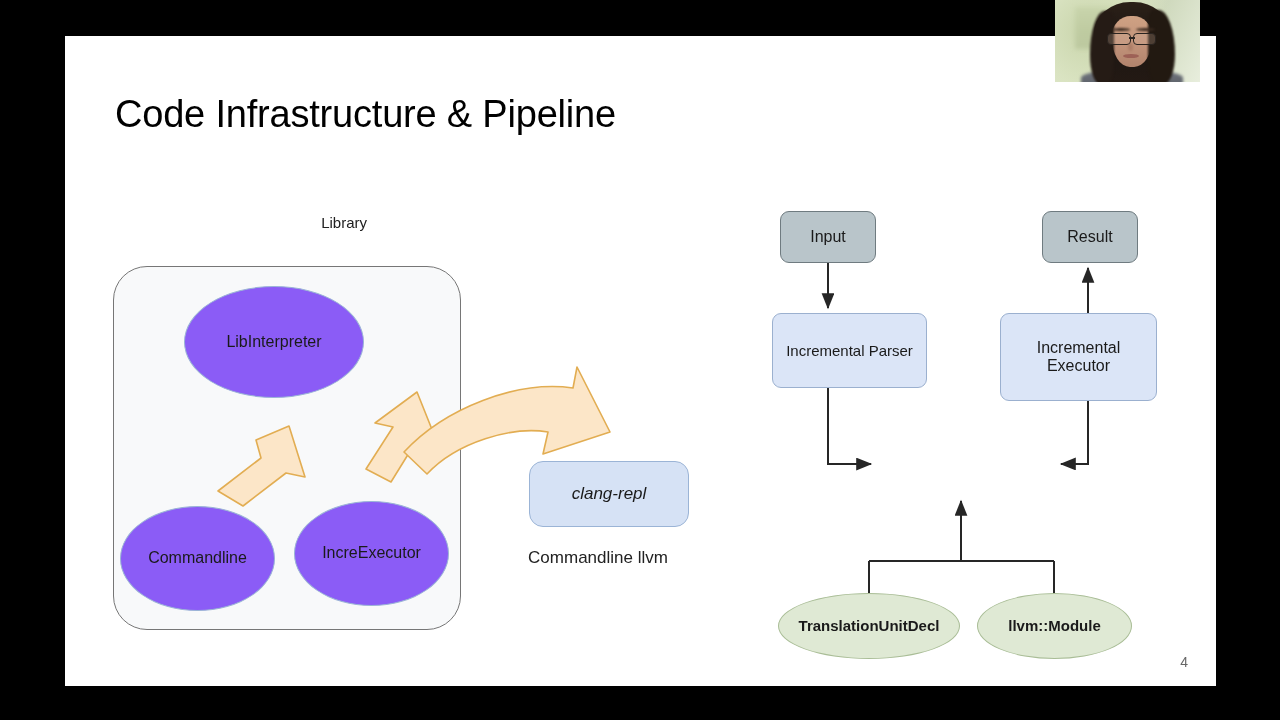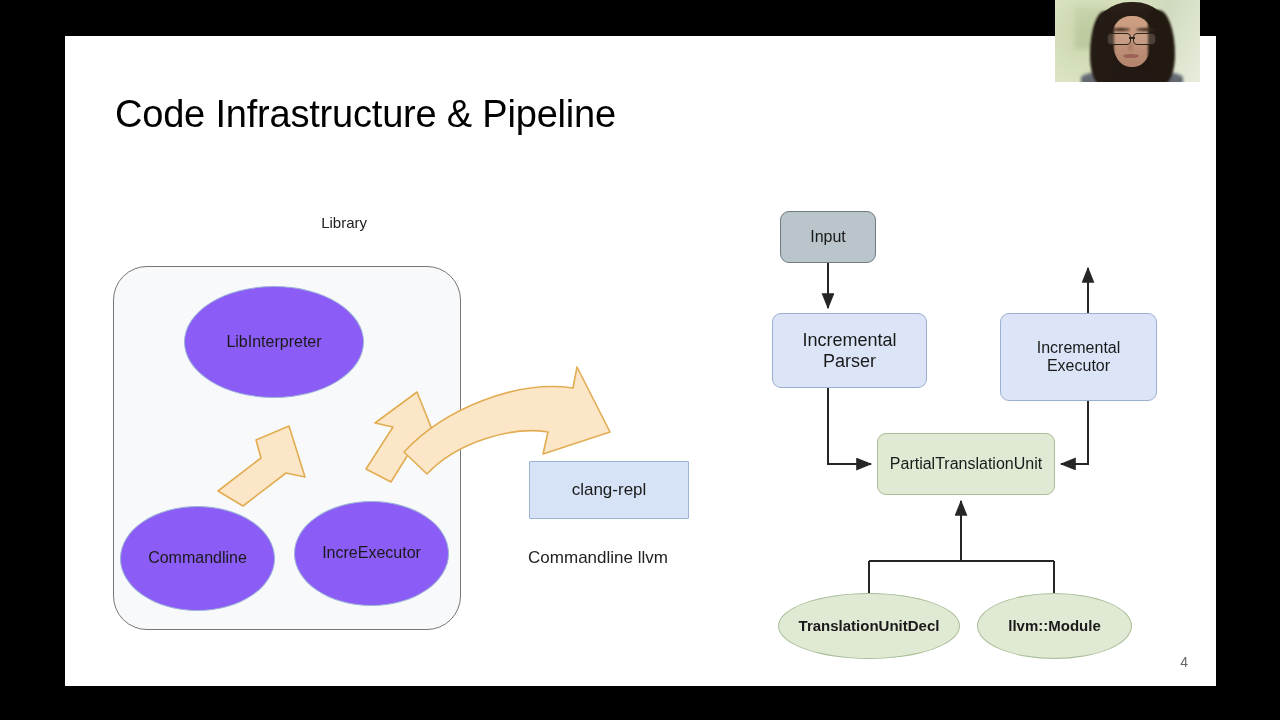--- a/index.html
+++ b/index.html
@@ -105,26 +105,27 @@
   }
   #node-incrparser {
     left: 55px; top: 470px; width: 155px; height: 105px; font-size: 16px;
   }
   #node-increexecutor {
     left: 229px; top: 465px; width: 155px; height: 105px; font-size: 16px;
   }
 
   #node-clangrepl {
     position: absolute;
-    left: 464px; top: 425px; width: 160px; height: 58px;
+    left: 464px; top: 425px; width: 160px; height: 66px;
     background: #d6e2f5;
     border: 1.3px solid #9bb4d6;
-    border-radius: 1px;
+    border-radius: 14px;
     box-sizing: border-box;
     font-size: 17px;
+    font-style: italic;
   }
 
   
   #left-arrows {
     position: absolute;
     left: 0; top: 0;
     width: 1151px; height: 650px;
     pointer-events: none;
   }
 
@@ -158,21 +159,21 @@
     position: absolute;
     box-sizing: border-box;
     background: #dfe9d4;
     border: 1.4px solid #a9bd96;
     border-radius: 50%;
     font-weight: bold;
   }
 
   #node-input   { left: 25px;  top: 50px;  width: 96px;  height: 52px; font-size: 16px; }
   #node-result  { left: 287px; top: 50px;  width: 96px;  height: 52px; font-size: 16px; }
-  #node-incparser  { left: 17px;  top: 152px; width: 155px; height: 75px; font-size: 18px; }
+  #node-incparser  { left: 17px;  top: 152px; width: 155px; height: 75px; font-size: 15px; }
   #node-incexecutor{ left: 245px; top: 152px; width: 157px; height: 88px; font-size: 16px; }
   #node-ptu     { left: 122px; top: 272px; width: 178px; height: 62px; font-size: 16px; }
   #node-tud     { left: 23px;  top: 432px; width: 182px; height: 66px; font-size: 15px; }
   #node-llvmmod { left: 222px; top: 432px; width: 155px; height: 66px; font-size: 15px; }
 
   #right-connectors {
     position: absolute;
     left: 0; top: 0;
     width: 440px; height: 500px;
     pointer-events: none;
@@ -344,32 +345,32 @@
         <path d="M 114,435 L 114,400" fill="none" stroke="#262626" stroke-width="2"></path>
         <path d="M 299,435 L 299,400" fill="none" stroke="#262626" stroke-width="2"></path>
         <path d="M 114,400 L 299,400" fill="none" stroke="#262626" stroke-width="2"></path>
         <path d="M 206,400 L 206,340" fill="none" stroke="#262626" stroke-width="2" marker-end="url(#ah)"></path>
       </svg>
 
       <div class="rbox rbox-gray" id="node-input">
         <span class="node-label">Input</span>
       </div>
 
+      <div class="rbox rbox-gray" id="node-result">
+        <span class="node-label">Result</span>
+      </div>
 
       <div class="rbox rbox-blue" id="node-incparser">
         <span class="node-label">Incremental Parser</span>
       </div>
 
       <div class="rbox rbox-blue" id="node-incexecutor">
         <span class="node-label">Incremental Executor</span>
       </div>
 
-      <div class="rbox rbox-green" id="node-ptu">
-        <span class="node-label">PartialTranslationUnit</span>
-      </div>
 
       <div class="rell-green" id="node-tud">
         <span class="node-label">TranslationUnitDecl</span>
       </div>
 
       <div class="rell-green" id="node-llvmmod">
         <span class="node-label">llvm::Module</span>
       </div>
     </div>
 

